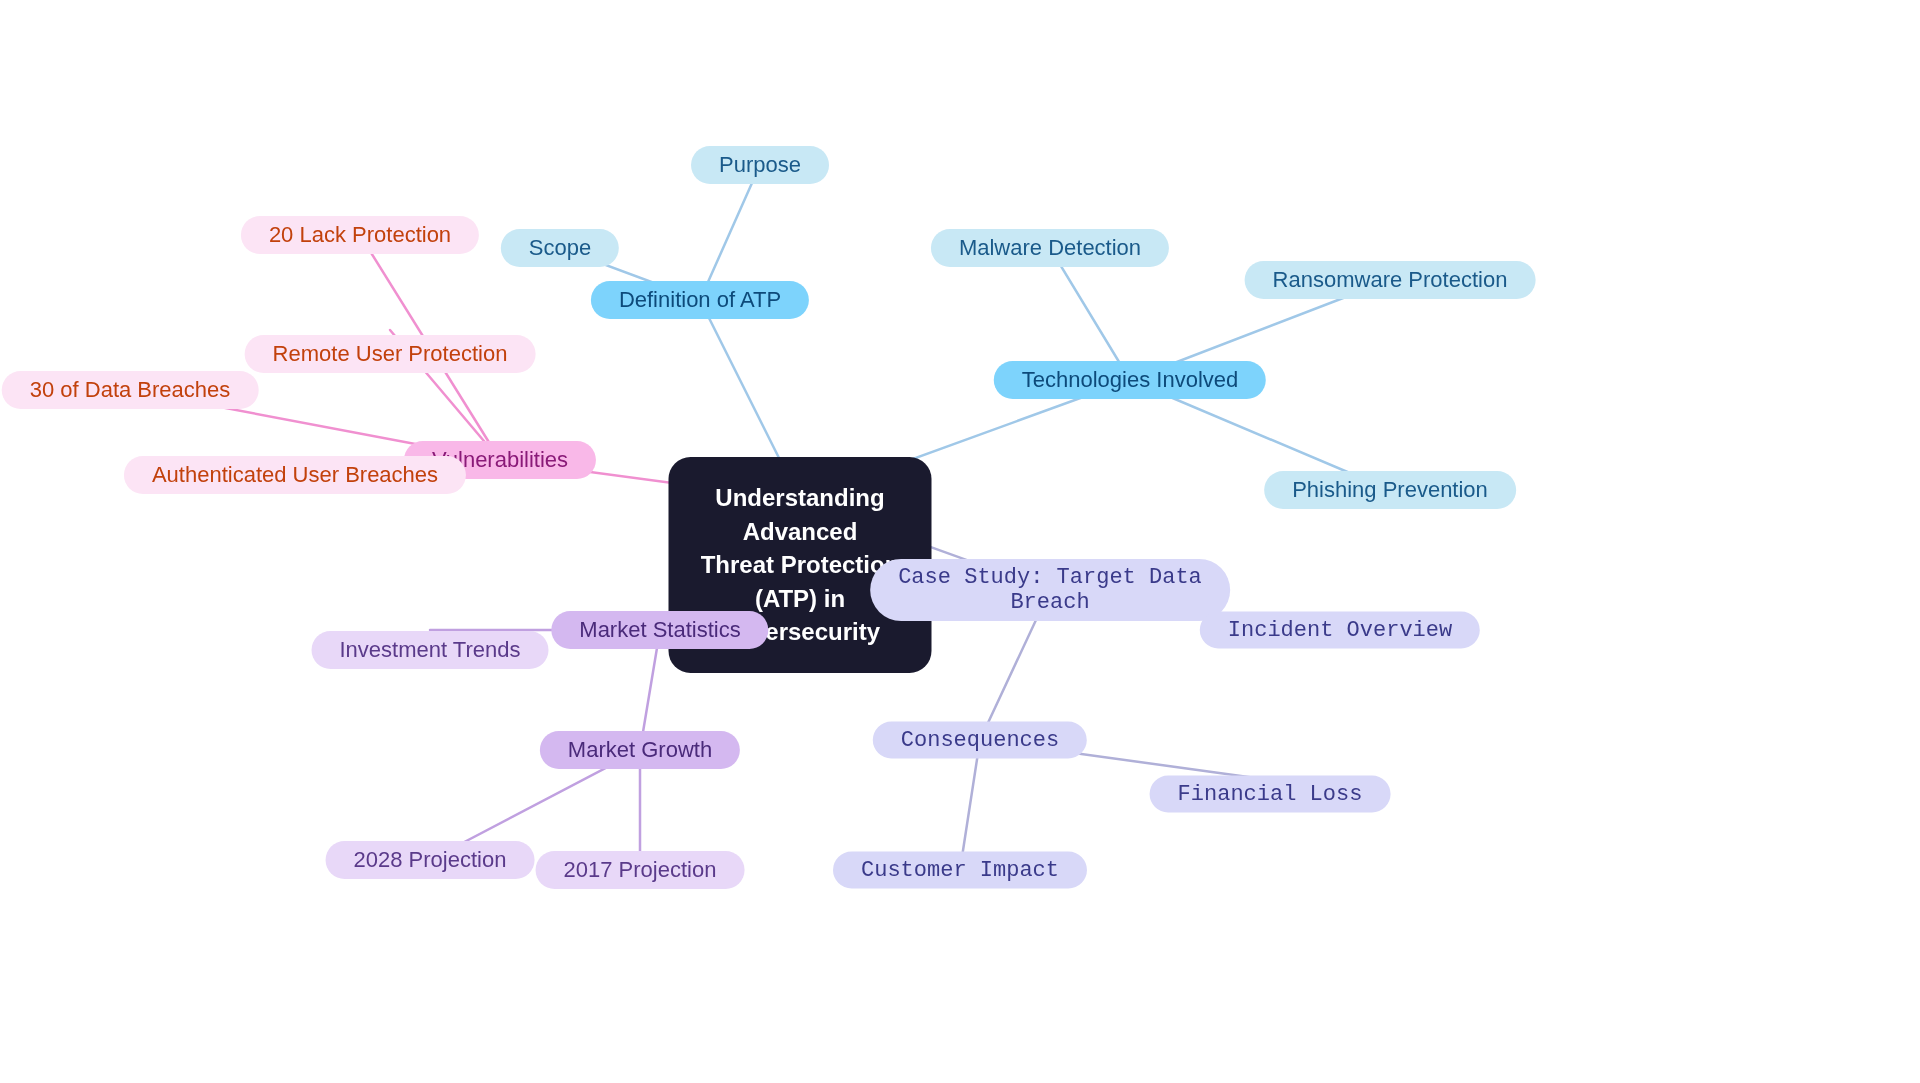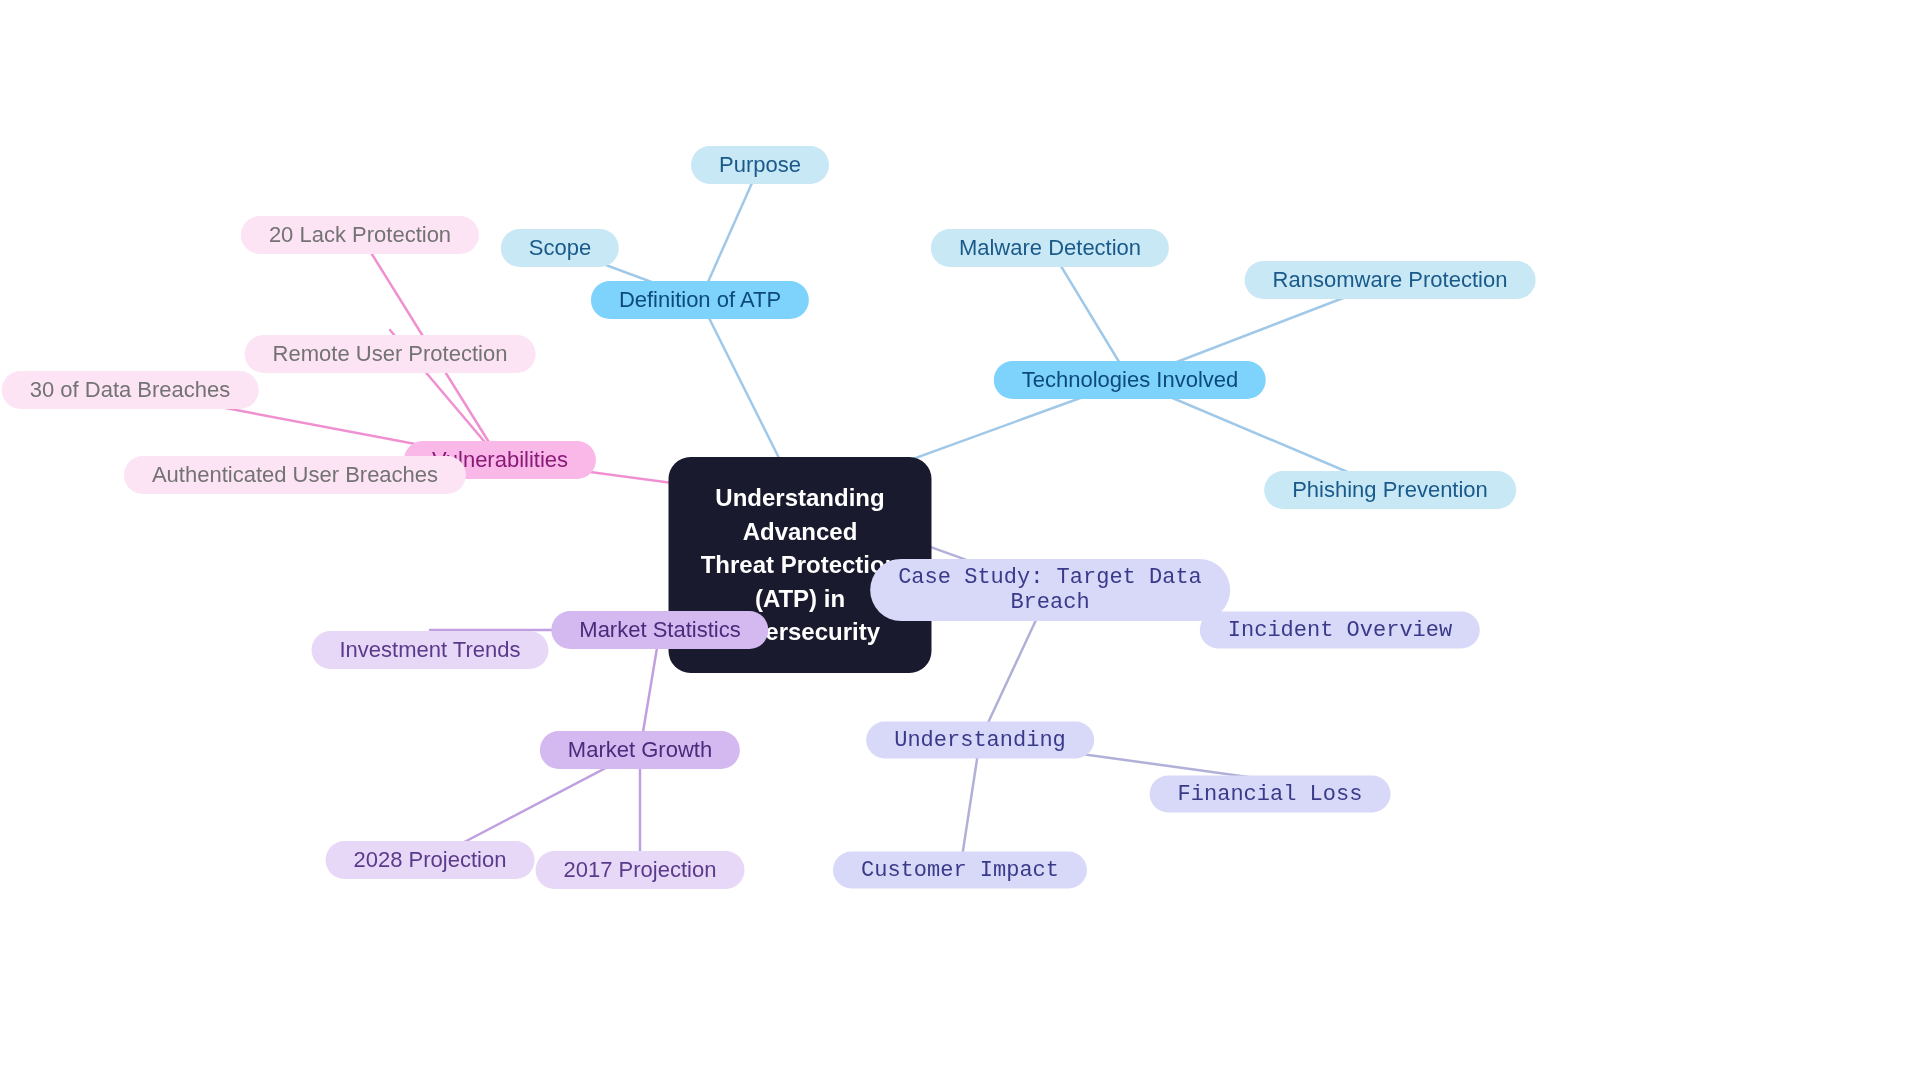--- a/index.html
+++ b/index.html
@@ -50,21 +50,21 @@
       background: #c8e8f5;
       color: #1a5a8a;
       border: none;
     }
     .node-blue-dark {
       background: #7dd3fc;
       color: #0d4a7a;
     }
     .node-pink {
       background: #fce4f5;
-      color: #737373;
+      color: #c2410c;
       text-align: right;
     }
     .node-pink-dark {
       background: #f9b8e8;
       color: #8a1a78;
     }
     .node-purple {
       background: #e8d8f8;
       color: #5a3a8a;
     }
@@ -124,17 +124,17 @@
       <div class="node node-pink" style="left: 130px; top: 390px; white-space: pre-line;">30 of Data Breaches</div>
       <div class="node node-pink" style="left: 295px; top: 475px; white-space: pre-line;">Authenticated User Breaches</div>
       <div class="node node-purple-dark" style="left: 660px; top: 630px; white-space: pre-line;">Market Statistics</div>
       <div class="node node-purple" style="left: 430px; top: 630px; white-space: pre-line; margin-top: 20px;">Investment Trends</div>
       <div class="node node-purple-dark" style="left: 640px; top: 750px; white-space: pre-line;">Market Growth</div>
       <div class="node node-purple" style="left: 430px; top: 860px; white-space: pre-line;">2028 Projection</div>
       <div class="node node-purple" style="left: 640px; top: 870px; white-space: pre-line;">2017 Projection</div>
       <div class="node node-lavender" style="left: 1050px; top: 590px; white-space: pre-line;">Case Study: Target Data
 Breach</div>
       <div class="node node-lavender" style="left: 1340px; top: 630px; white-space: pre-line;">Incident Overview</div>
-      <div class="node node-lavender" style="left: 980px; top: 740px; white-space: pre-line;">Understanding</div>
+      <div class="node node-lavender" style="left: 980px; top: 740px; white-space: pre-line;">Consequences</div>
       <div class="node node-lavender" style="left: 1270px; top: 780px; white-space: pre-line; margin-top: 14px;">Financial Loss</div>
       <div class="node node-lavender" style="left: 960px; top: 870px; white-space: pre-line;">Customer Impact</div>
     </div>
 </div>
 
 </body></html>

